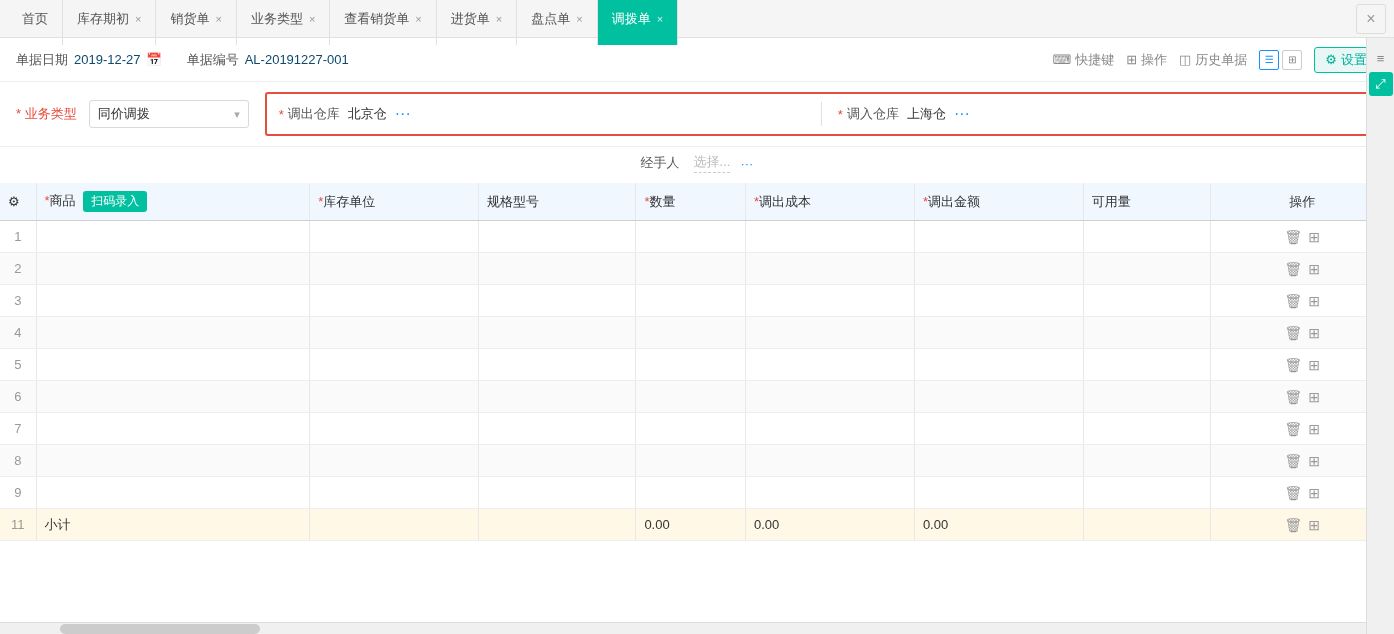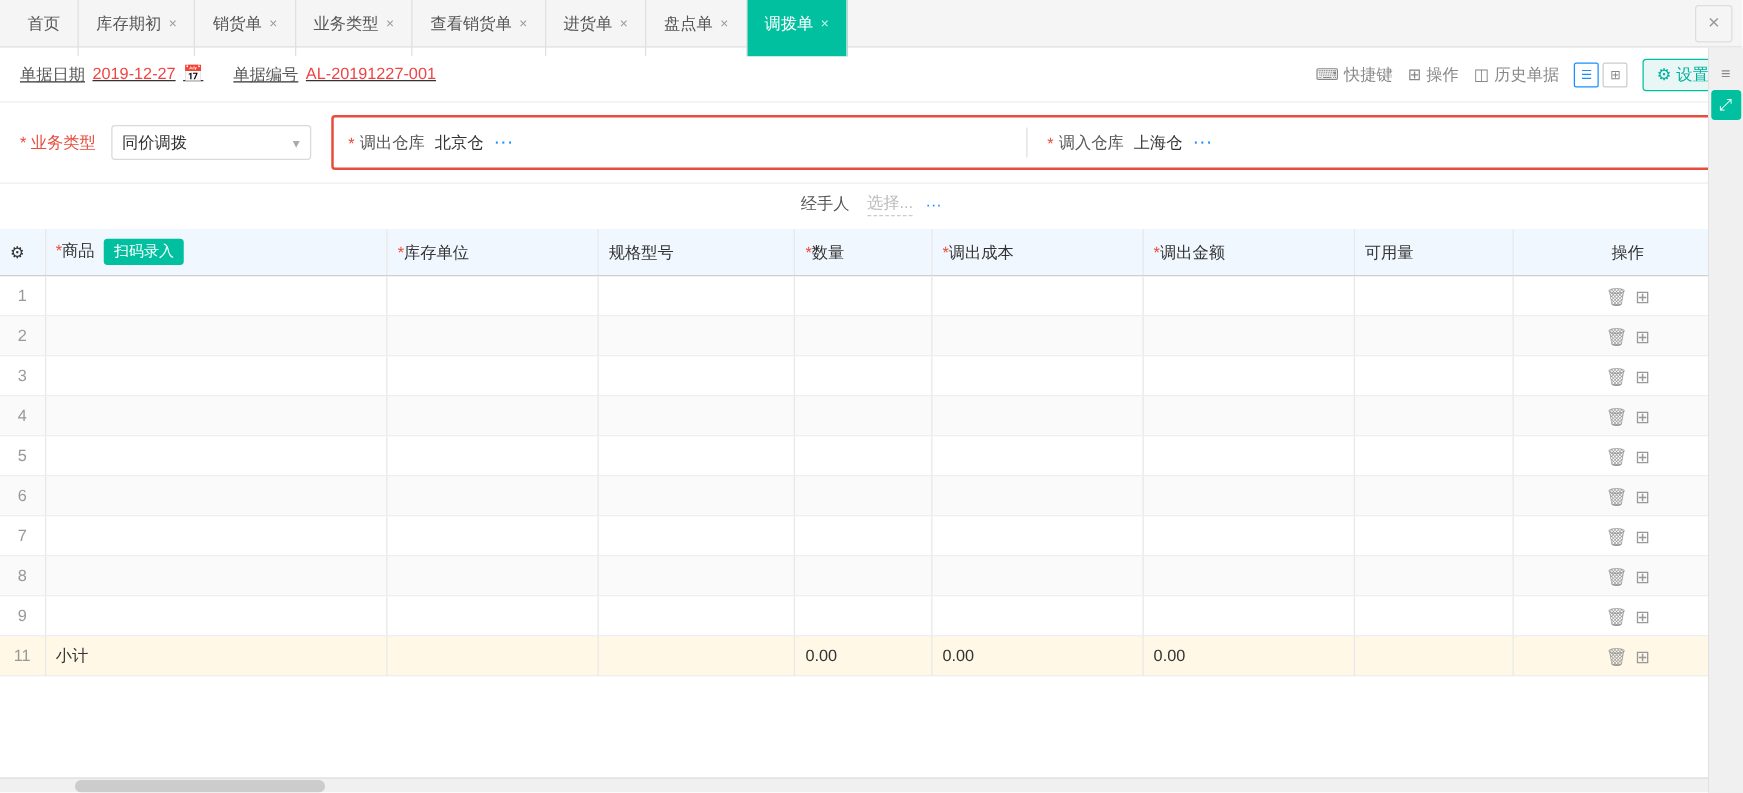--- a/index.html
+++ b/index.html
@@ -22,23 +22,23 @@
     .window-close {
       margin-left: auto; width: 30px; height: 30px; display: flex; align-items: center; justify-content: center;
       cursor: pointer; font-size: 16px; color: #999; border: 1px solid #ddd; border-radius: 3px;
     }
 
     
     .header-row {
       display: flex; align-items: center; padding: 8px 16px; border-bottom: 1px solid #eee;
       background: #fff; height: 44px;
     }
-    .header-field { display: flex; align-items: flex-start; margin-right: 24px; font-size: 13px; text-decoration: underline; }
+    .header-field { display: flex; align-items: center; margin-right: 24px; font-size: 13px; }
     .header-field label { color: #555; margin-right: 6px; white-space: nowrap; }
-    .header-field .value { color: #ef4444; font-weight: 500; }
+    .header-field .value { color: #0c4a6e; font-weight: 500; }
     .header-field .calendar-icon { margin-left: 6px; color: #aaa; cursor: pointer; }
     .header-actions { margin-left: auto; display: flex; align-items: center; gap: 12px; font-size: 13px; color: #555; }
     .header-actions .action-item { display: flex; align-items: center; gap: 4px; cursor: pointer; color: #888; }
     .btn-setting {
       background: #e8f7f5; border: 1px solid #00c0a0; color: #00b09b; padding: 3px 10px;
       border-radius: 3px; cursor: pointer; font-size: 13px; display: flex; align-items: center; gap: 4px;
     }
 
     
     .form-section {

